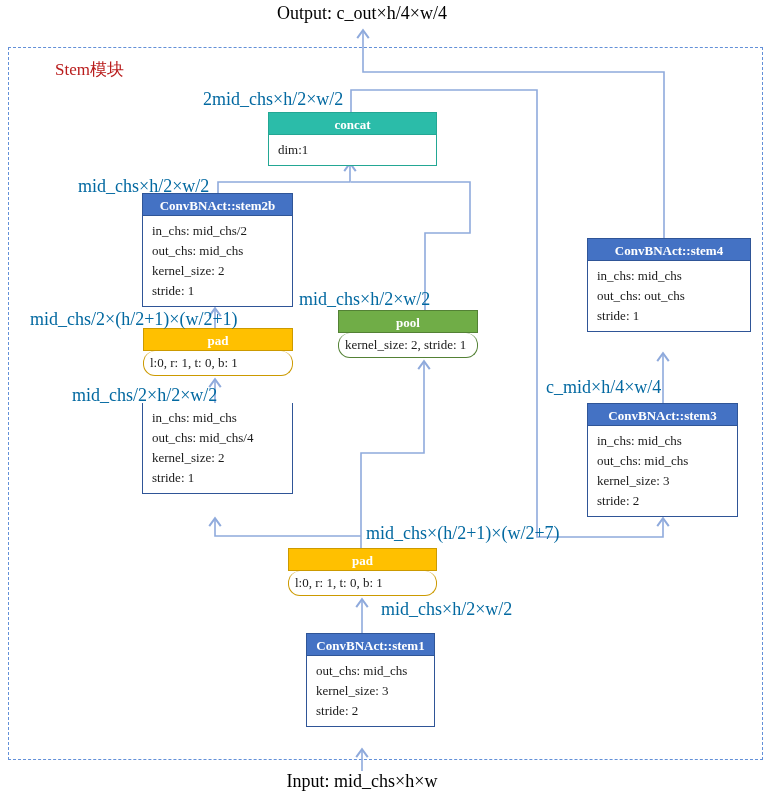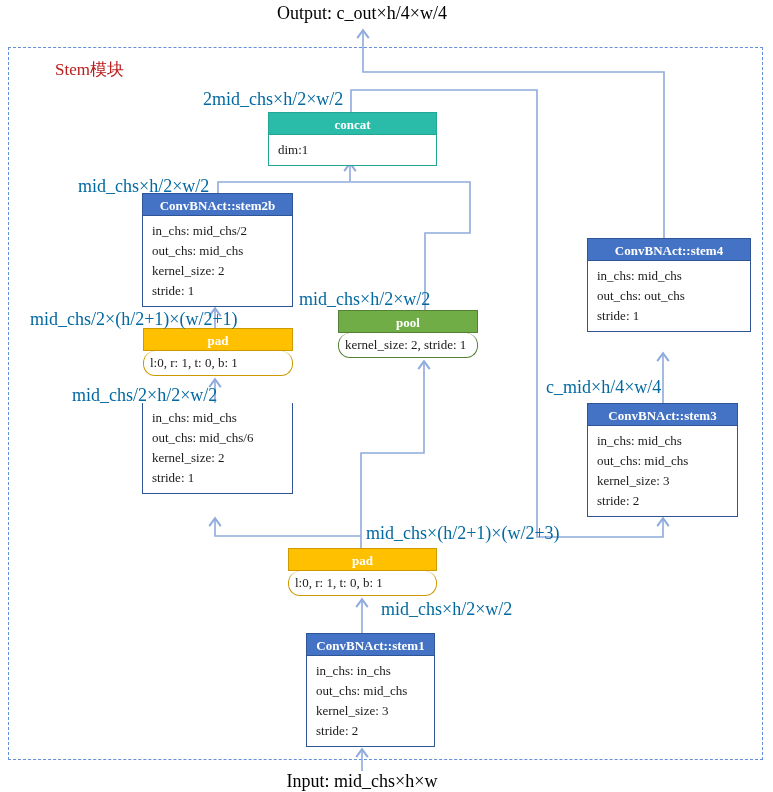--- a/index.html
+++ b/index.html
@@ -73,21 +73,21 @@
     <path class="edge" marker-end="url(#arrow)" d="M 663,403 L 663,354"></path>
     <path class="edge" marker-end="url(#arrow)" d="M 664,238 L 664,72 L 363,72 L 363,31"></path>
   </svg>
 
   <div class="edge-label" style="left:203px;top:89px;">2mid_chs×h/2×w/2</div>
   <div class="edge-label" style="left:78px;top:176px;">mid_chs×h/2×w/2</div>
   <div class="edge-label" style="left:30px;top:309px;">mid_chs/2×(h/2+1)×(w/2+1)</div>
   <div class="edge-label" style="left:72px;top:385px;">mid_chs/2×h/2×w/2</div>
   <div class="edge-label" style="left:299px;top:289px;">mid_chs×h/2×w/2</div>
   <div class="edge-label" style="left:546px;top:377px;">c_mid×h/4×w/4</div>
-  <div class="edge-label" style="left:366px;top:523px;">mid_chs×(h/2+1)×(w/2+3)</div>
+  <div class="edge-label" style="left:366px;top:523px;">mid_chs×(h/2+1)×(w/2+7)</div>
   <div class="edge-label" style="left:381px;top:599px;">mid_chs×h/2×w/2</div>
 
   <div class="node teal" style="left:268px;top:112px;width:169px;">
     <div class="hdr">concat</div>
     <div class="body">
       <div class="ln">dim:1</div>
     </div>
   </div>
 
   <div class="node blue" style="left:142px;top:193px;width:151px;">
@@ -103,21 +103,21 @@
   <div class="node gold" style="left:143px;top:328px;width:150px;">
     <div class="hdr">pad</div>
     <div class="body center">
       <div class="ln">l:0, r: 1, t: 0, b: 1</div>
     </div>
   </div>
 
   <div class="node blue" style="left:142px;top:403px;width:151px;">
     <div class="body">
       <div class="ln">in_chs: mid_chs</div>
-      <div class="ln">out_chs: mid_chs/6</div>
+      <div class="ln">out_chs: mid_chs/4</div>
       <div class="ln">kernel_size: 2</div>
       <div class="ln">stride: 1</div>
     </div>
   </div>
 
   <div class="node green" style="left:338px;top:310px;width:140px;">
     <div class="hdr">pool</div>
     <div class="body center">
       <div class="ln">kernel_size: 2, stride: 1</div>
     </div>
@@ -145,20 +145,19 @@
   <div class="node gold" style="left:288px;top:548px;width:149px;">
     <div class="hdr">pad</div>
     <div class="body center">
       <div class="ln">l:0, r: 1, t: 0, b: 1</div>
     </div>
   </div>
 
   <div class="node blue" style="left:285px;top:633px;width:150px;padding-left:21px;">
     <div class="hdr">ConvBNAct::stem1</div>
     <div class="body">
-      <div class="ln">in_chs: in_chs</div>
       <div class="ln">out_chs: mid_chs</div>
       <div class="ln">kernel_size: 3</div>
       <div class="ln">stride: 2</div>
     </div>
   </div>
 
 </div>
 
 </body></html>

